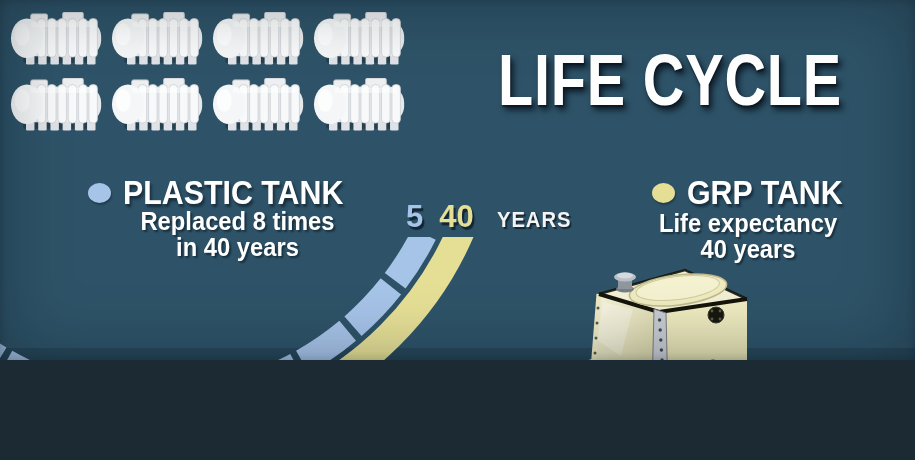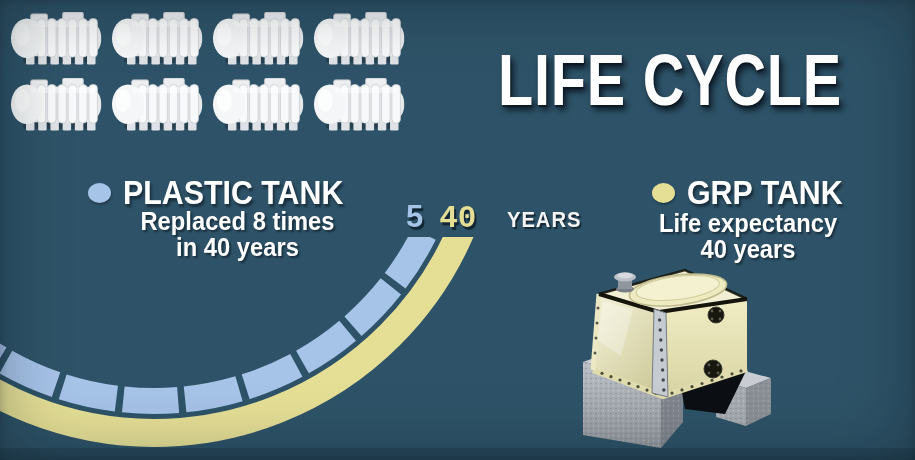--- a/index.html
+++ b/index.html
@@ -1,17 +1,17 @@
 <!DOCTYPE html>
 <html style="--background: #2e5368; --footer-strip: #26475a; --plastic-accent: #a6c3e8; --grp-accent: #e5df96; --text: #ffffff;"><head>
 <meta charset="utf-8">
 <style>
   html,body{margin:0;padding:0;background:#1c2b33;}
   .canvas{
-    position:relative; width:915px; height:460px; overflow:hidden;
+    position:relative; width:915px; height:360px; overflow:hidden;
     background:var(--background,#2e5368);
     font-family:"Liberation Sans",sans-serif;
   }
   .vignette{position:absolute; inset:0; z-index:9; pointer-events:none;
     box-shadow:inset 0 0 70px rgba(5,15,22,.33), inset 0 0 10px rgba(5,15,22,.22);}
   .footer-strip{position:absolute; left:0; bottom:0; width:100%; height:12px;
     background:var(--footer-strip,#26475a); z-index:1;}
 
   
   .arcs{position:absolute; left:0; top:0; z-index:2;}
@@ -47,21 +47,21 @@
     font-size:25px; line-height:25.5px; transform:scaleX(.95); transform-origin:center top;
     text-shadow:2px 2px 2px rgba(8,18,28,.55);}
   .desc.plastic{left:90px; top:209px; width:295px;}
   .desc.grp{left:600px; top:211px; width:296px;}
 
   
   .timeline{position:absolute; left:406px; top:201px; z-index:4;
     display:flex; align-items:baseline; font-weight:bold;}
   .timeline .yr{font-size:31px; line-height:1; text-shadow:2px 3px 1px rgba(10,22,32,.75);}
   .timeline .yr.plastic{color:var(--plastic-accent,#a6c3e8); margin-right:16px;}
-  .timeline .yr.grp{color:var(--grp-accent,#e5df96); margin-right:31px;font-family:Liberation Mono, monospace;}
+  .timeline .yr.grp{color:var(--grp-accent,#e5df96); margin-right:23px;}
   .timeline .unit{color:#f4f4f4; font-size:22px; line-height:1; letter-spacing:1px;
     display:inline-block; transform:scaleX(.92); transform-origin:left bottom;
     text-shadow:2px 2px 1px rgba(10,22,32,.7);}
 
   .grp-illustration{position:absolute; left:575px; top:262px; z-index:3;}
 </style>
 </head>
 <body>
 
 <svg width="0" height="0" style="position:absolute" aria-hidden="true">

